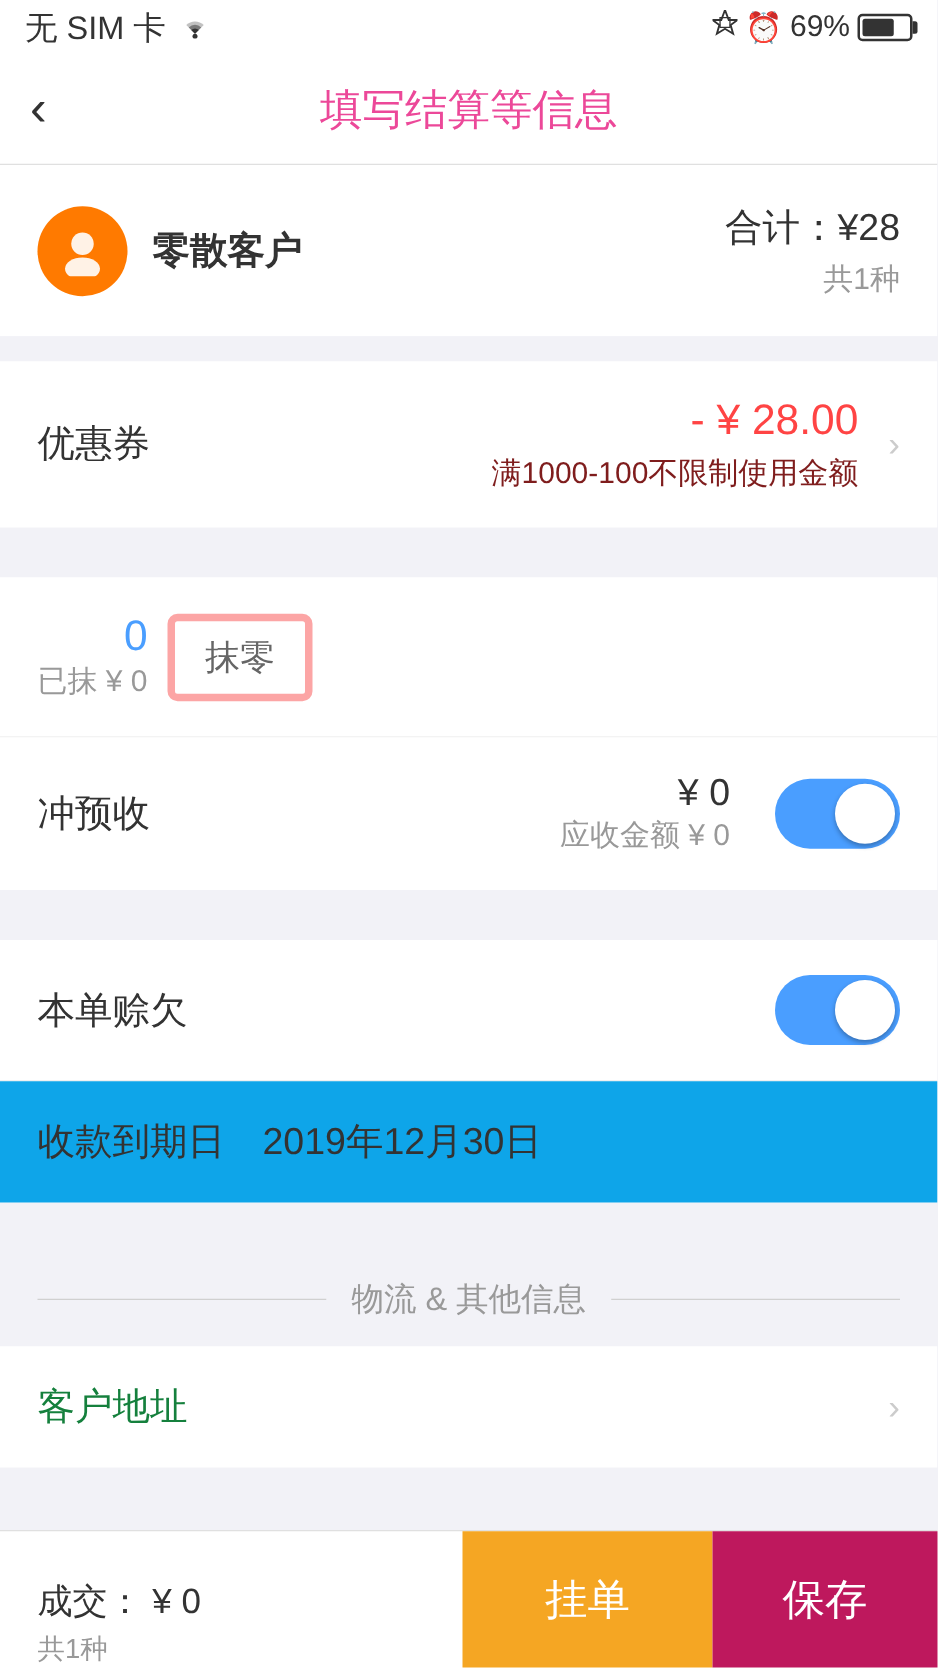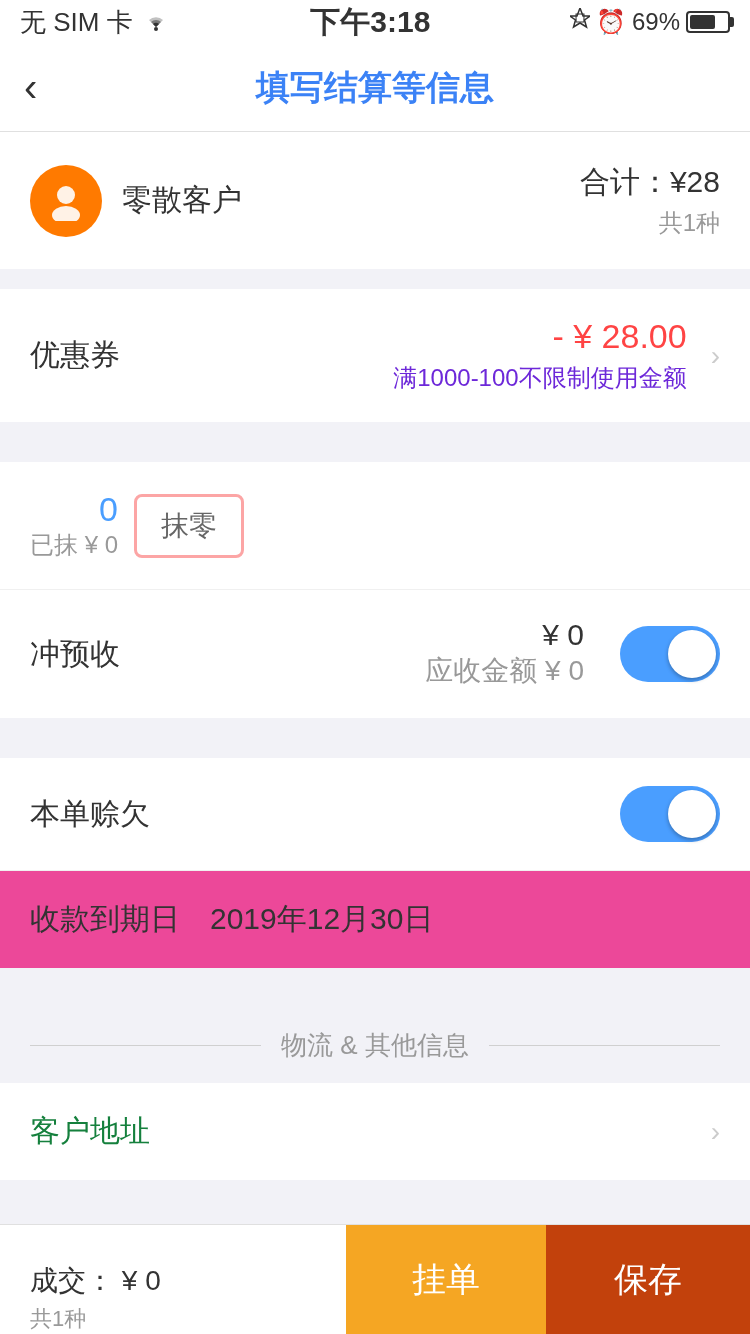--- a/index.html
+++ b/index.html
@@ -50,22 +50,22 @@
     }
     .nav-back {
       position: absolute;
       left: 24px;
       font-size: 40px;
       color: #333;
       cursor: pointer;
     }
     .nav-title {
       font-size: 34px;
-      font-weight: 700;
-      color: #3b82f6;
+      font-weight: 400;
+      color: #ec4899;
     }
 
     
     .content {
       background: #f2f2f7;
       flex: 1;
     }
 
     
     .card {
@@ -82,47 +82,47 @@
       justify-content: space-between;
       margin-bottom: 0;
     }
     .customer-left { display: flex; align-items: center; gap: 20px; }
     .avatar {
       width: 72px; height: 72px; border-radius: 50%;
       background: #ff7a00;
       display: flex; align-items: center; justify-content: center;
       color: white; font-size: 34px;
     }
-    .customer-name { font-size: 30px; color: #333; font-weight: 400; }
+    .customer-name { font-size: 30px; color: #333; font-weight: 700; }
     .customer-right { text-align: right; }
     .total-amount { font-size: 30px; font-weight: 500; color: #333; }
     .total-count { font-size: 24px; color: #999; margin-top: 4px; }
 
     
     .row-item {
       background: #fff;
       padding: 28px 30px;
       display: flex;
       align-items: center;
       justify-content: space-between;
       border-bottom: 1px solid #f0f0f0;
       min-height: 100px;
     }
     .row-item:last-child { border-bottom: none; }
     .row-label { font-size: 30px; color: #333; }
     .row-right { display: flex; align-items: center; gap: 16px; }
     .coupon-right { display: flex; flex-direction: column; align-items: flex-end; }
     .coupon-discount { font-size: 34px; color: #ff4444; font-weight: 500; }
-    .coupon-desc { font-size: 24px; color: #6d28d9; margin-top: 6px; }
+    .coupon-desc { font-size: 24px; color: #7f1d1d; margin-top: 6px; }
     .chevron { font-size: 28px; color: #ccc; margin-left: 8px; }
 
     
     .amount-value { font-size: 34px; color: #4a9eff; font-weight: 500; }
     .round-zero-btn {
-      border: 3px solid #fca5a5;
+      border: 6px solid #fca5a5;
       border-radius: 8px;
       padding: 10px 24px;
       font-size: 28px;
       color: #666;
       background: #fff;
       cursor: pointer;
     }
     .already-rounded { font-size: 24px; color: #999; text-align: right; }
 
     
@@ -140,21 +140,21 @@
       right: 4px;
       width: 48px; height: 48px;
       border-radius: 50%;
       background: white;
       box-shadow: 0 2px 4px rgba(0,0,0,0.3);
     }
 
     
     .prepay-values { display: flex; flex-direction: column; align-items: flex-end; margin-right: 20px; }
     .prepay-amount { font-size: 30px; color: #333; }
-    .prepay-receivable { font-size: 28px; color: #999; }
+    .prepay-receivable { font-size: 24px; color: #999; }
 
     
     .section-divider {
       background: #f2f2f7;
       height: 20px;
     }
 
     
     .section-label-row {
       background: #f2f2f7;
@@ -169,21 +169,21 @@
       background: #d0d0d0;
     }
     .section-label-text {
       margin: 0 20px;
       font-size: 26px;
       color: #999;
     }
 
     
     .date-row {
-      background: #ec4899;
+      background: #0ea5e9;
       padding: 28px 30px;
       display: flex;
       align-items: center;
     }
     .date-label { font-size: 30px; color: #333; }
     .date-value { font-size: 30px; color: #333; margin-left: 30px; }
 
     
     .address-row {
       background: #fff;
@@ -223,22 +223,22 @@
       color: white;
       font-size: 34px;
       font-weight: 500;
       border: none;
       cursor: pointer;
       display: flex;
       align-items: center;
       justify-content: center;
     }
     .btn-save {
-      width: 204px;
-      background: #c2410c;
+      width: 180px;
+      background: #be185d;
       color: white;
       font-size: 34px;
       font-weight: 500;
       border: none;
       cursor: pointer;
       display: flex;
       align-items: center;
       justify-content: center;
     }
 
@@ -253,21 +253,20 @@
     <span>无 SIM 卡</span>
     <span>
       <svg width="30" height="22" viewBox="0 0 30 22">
           <path d="M15 18l3-3a4.2 4.2 0 00-6 0l3 3z" fill="#333"></path>
           <path d="M15 18l5-5a7 7 0 00-10 0l5 5z" fill="#333" opacity="0.5"></path>
           <path d="M15 18l7-7a10 10 0 00-14 0l7 7z" fill="#333" opacity="0.3"></path>
           <circle cx="15" cy="20" r="2" fill="#333"></circle>
         </svg>
     </span>
   </div>
-  <div class="status-center">下午3:18</div>
   <div class="status-right">
     <span>
       <svg width="20" height="22" viewBox="0 0 20 22">
           <path d="M10 0L13 8h7l-5.5 4 2 7L10 15l-6.5 4 2-7L0 8h7z" fill="none" stroke="#333" stroke-width="1.5"></path>
           <path d="M10 2l8 8-8 8-8-8z" fill="none" stroke="#333" stroke-width="1.5" transform="rotate(45 10 10) scale(0.7) translate(4.3 4.3)"></path>
         </svg>
     </span>
     <span>⏰</span>
     <span>69%</span>
     <div class="battery">

